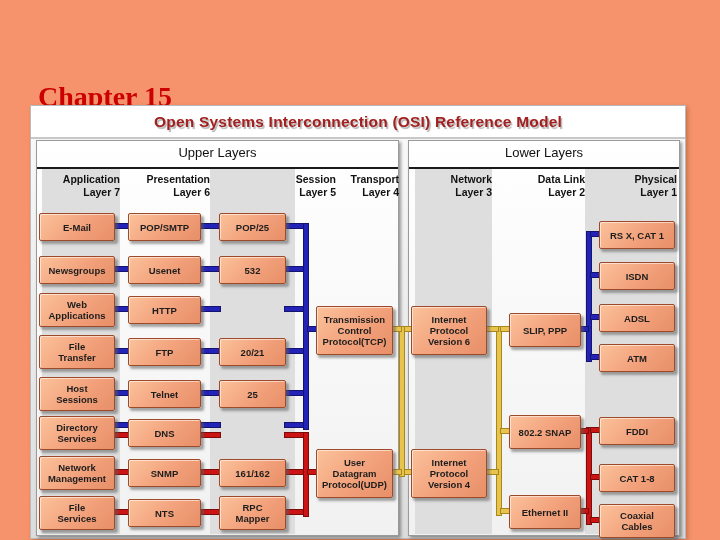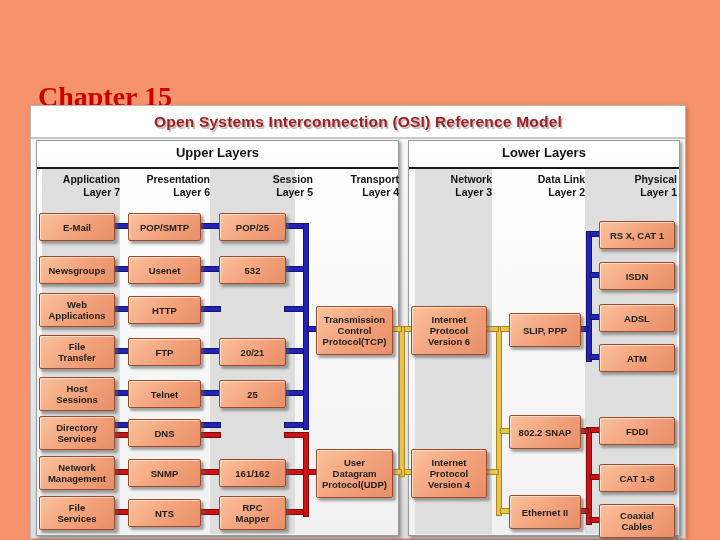--- a/index.html
+++ b/index.html
@@ -11,21 +11,21 @@
     background:linear-gradient(180deg,#fbfbfb,#dcdcdc);border:1px solid #b9b9b9;
     box-shadow:2px 2px 4px rgba(120,60,30,.35);}
   .diagram-header{position:absolute;left:0;top:0;width:100%;height:31px;background:#ffffff;
     border-bottom:2px solid #c8c8c8;text-align:center;line-height:31px;font-weight:bold;
     font-size:15.5px;color:#A32020;letter-spacing:.2px;text-shadow:1.5px 1.5px 1px #b5b5b5;}
   .panel{position:absolute;top:34px;height:396px;background:linear-gradient(180deg,#ffffff,#f1f1f1);
     border:1px solid #9a9a9a;box-shadow:2px 2px 3px rgba(0,0,0,.38);box-sizing:border-box;}
   .panel.upper{left:5px;width:363px;}
   .panel.lower{left:377px;width:272px;}
   .panel-title{position:absolute;top:4px;left:0;width:100%;text-align:center;
-    font-weight:bold;font-size:13px;color:#111;}
+    font-weight:normal;font-size:13px;color:#111;}
   .panel-rule{position:absolute;top:26px;left:0;width:100%;height:2px;background:#1a1a1a;}
   .strip{position:absolute;top:28px;bottom:1px;background:#DEDEDE;}
   .colhead{position:absolute;top:32px;text-align:right;font-weight:bold;font-size:10.5px;
     line-height:13px;color:#111;}
   .pbox{position:absolute;z-index:3;display:flex;align-items:center;justify-content:center;
     text-align:center;font-weight:bold;font-size:9.5px;line-height:11px;color:#1d1d1d;
     white-space:pre-line;background:linear-gradient(135deg,#FBC29B 0%,#F2A17B 55%,#E78F68 100%);
     border:1px solid #9C4A2A;border-radius:2px;
     box-shadow:inset 1px 1px 0 rgba(255,255,255,.55), 2.5px 3px 2.5px rgba(95,95,95,.55);}
   .ln{position:absolute;z-index:2;border:1px solid;}
@@ -53,21 +53,21 @@
       <div class="strip" style="left:5px;width:78px;"></div>
       <div class="strip" style="left:173px;width:85px;"></div>
       <div class="colhead" style="left:5px;width:78px;">
         <div>Application</div>
         <div>Layer 7</div>
       </div>
       <div class="colhead" style="left:83px;width:90px;">
         <div>Presentation</div>
         <div>Layer 6</div>
       </div>
-      <div class="colhead" style="left:156px;width:84px;padding-left:36px;">
+      <div class="colhead" style="left:179px;width:84px;padding-left:36px;">
         <div>Session</div>
         <div>Layer 5</div>
       </div>
       <div class="colhead" style="left:258px;width:104px;">
         <div>Transport</div>
         <div>Layer 4</div>
       </div>
     </div>
 
     <div class="panel lower">

